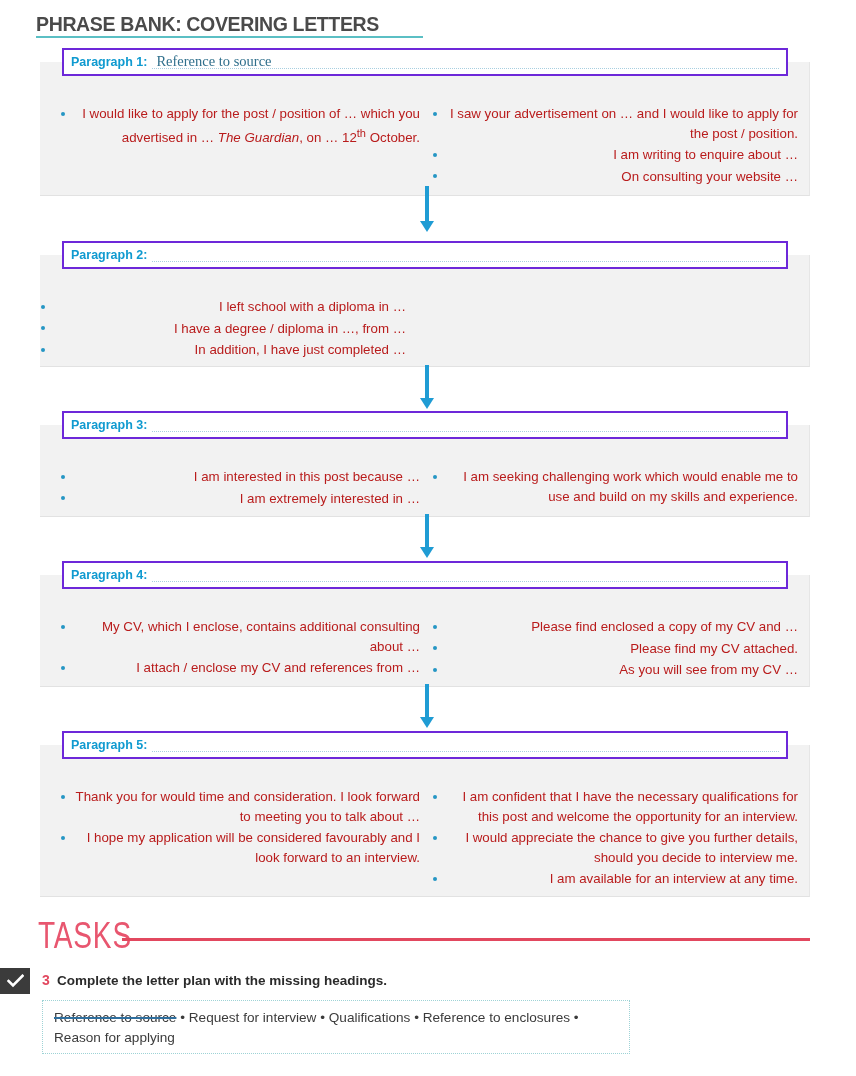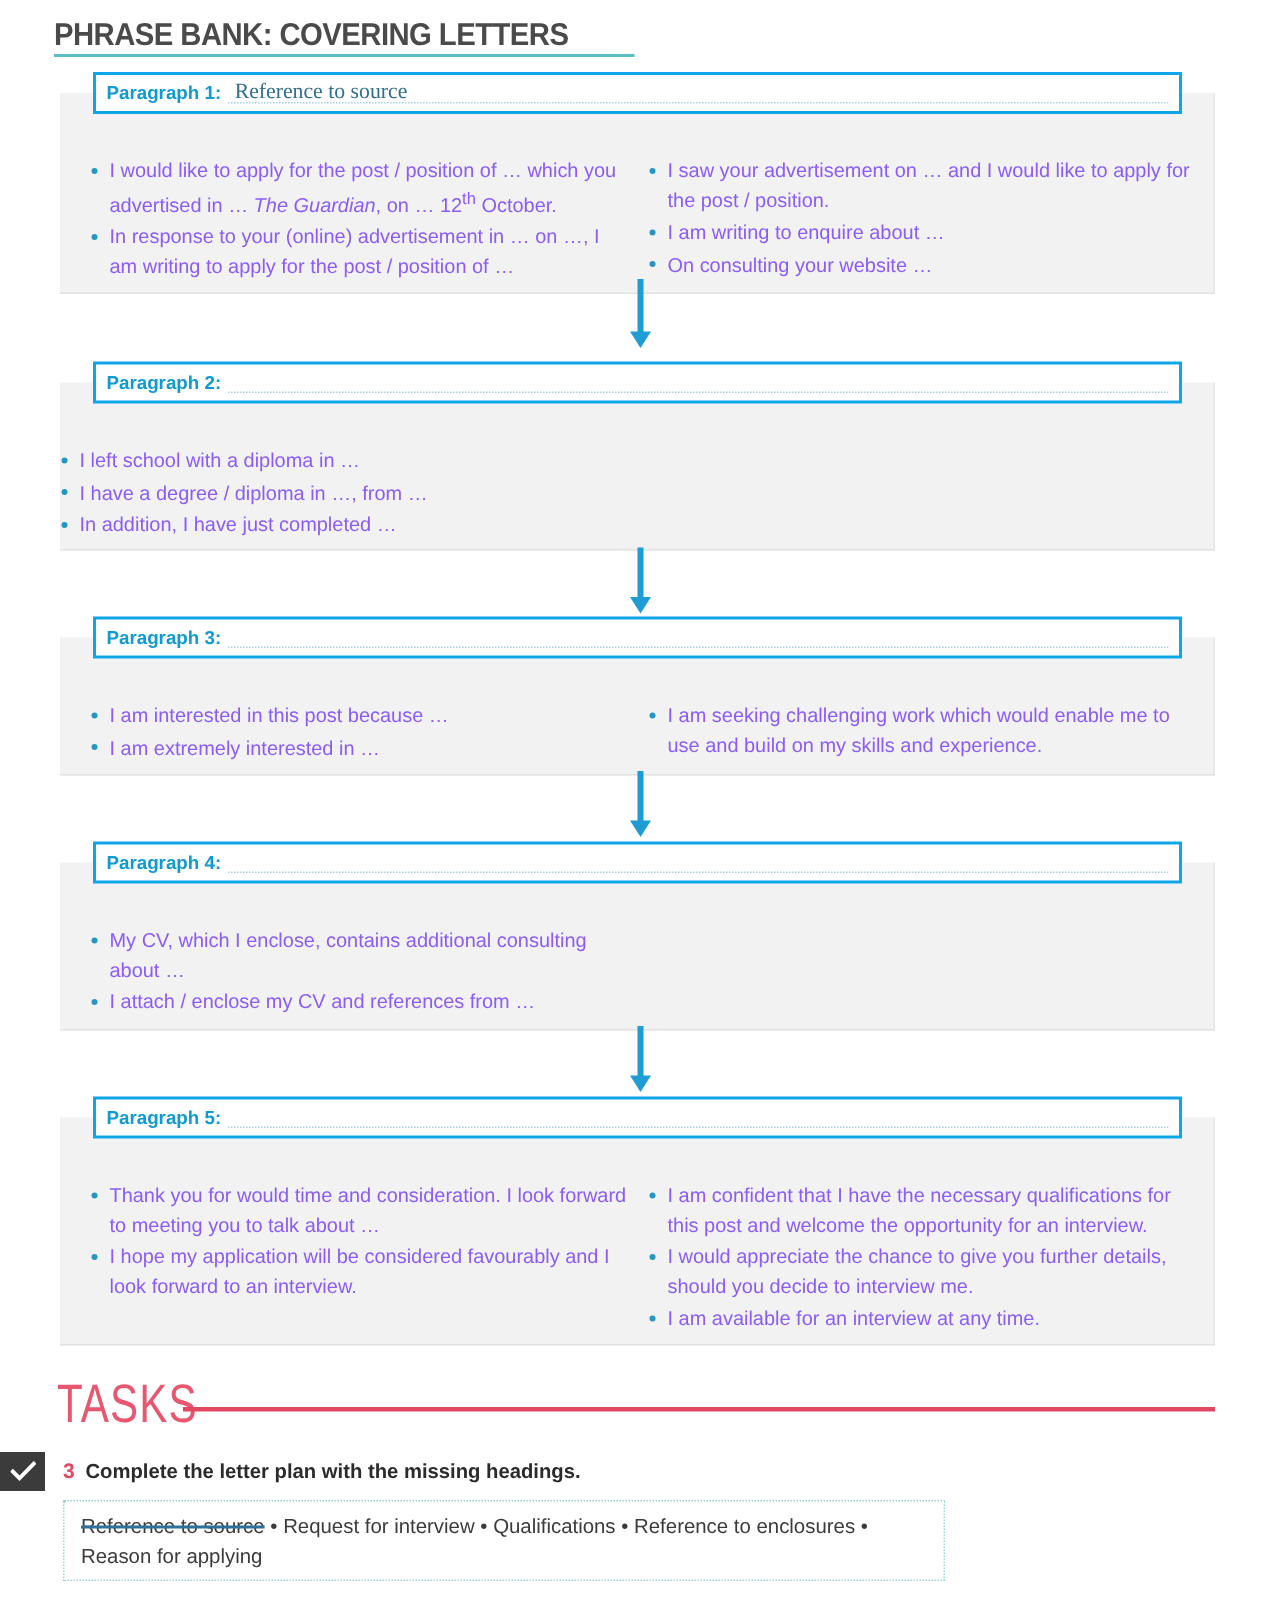--- a/index.html
+++ b/index.html
@@ -39,21 +39,21 @@
     width: 770px;
     background: #f2f2f2;
     border-bottom: 1px solid #e2e2e2;
     border-right: 1px solid #e6e6e6;
   }
   .para-head {
     position: absolute;
     left: 22px; top: 0;
     width: 726px; height: 28px;
     background: #ffffff;
-    border: 2px solid #0ea5e9;
+    border: 2px solid #6d28d9;
     display: flex;
     align-items: center;
     padding: 0 7px;
     z-index: 3;
   }
   .para-label {
     color: #0f9ad0;
     font-weight: bold;
     font-size: 12.5px;
     white-space: nowrap;
@@ -92,21 +92,22 @@
   .col-left  { width: 392px; padding-left: 20px; }
   .col-right { width: 378px; padding-left: 0px; }
 
   ul.blist { list-style: none; margin: 0; padding: 0; }
   ul.blist li {
     position: relative;
     padding-left: 13px;
     margin-bottom: 2px;
     font-size: 13.3px;
     line-height: 19.5px;
-    color: #8b5cf6;
+    color: #b91c1c;
+    text-align: right;
   }
   ul.blist li::before {
     content: "";
     position: absolute;
     left: 1px; top: 7.5px;
     width: 4px; height: 4px;
     border-radius: 50%;
     background: #2596c4;
   }
 
@@ -189,21 +190,20 @@
 <div class="page-title">PHRASE BANK: COVERING LETTERS</div>
 <div class="title-rule"></div>
 
 <div id="blocks">
   <div class="para-block" style="top:48px;height:148px;">
     <div class="para-panel" style="height:134px;">
       <div class="cols">
         <div class="col col-left">
           <ul class="blist">
               <li>I would like to apply for the post / position of … which you advertised in … <i>The Guardian</i>, on … 12<sup>th</sup> October.</li>
-              <li>In response to your (online) advertisement in … on …, I am writing to apply for the post / position of …</li>
             </ul>
         </div>
         <div class="col col-right">
           <ul class="blist">
               <li>I saw your advertisement on … and I would like to apply for the post / position.</li>
               <li>I am writing to enquire about …</li>
               <li>On consulting your website …</li>
             </ul>
         </div>
       </div>
@@ -260,20 +260,27 @@
       </span>
     </div>
   </div>
   <div class="para-block" style="top:561px;height:126px;">
     <div class="para-panel" style="height:112px;">
       <div class="cols">
         <div class="col col-left">
           <ul class="blist">
               <li>My CV, which I enclose, contains additional consulting about …</li>
               <li>I attach / enclose my CV and references from …</li>
+            </ul>
+        </div>
+        <div class="col col-right">
+          <ul class="blist">
+              <li>Please find enclosed a copy of my CV and …</li>
+              <li>Please find my CV attached.</li>
+              <li>As you will see from my CV …</li>
             </ul>
         </div>
       </div>
     </div>
     <div class="para-head">
       <span class="para-label">Paragraph 4:</span>
       <span class="para-answer-wrap">
         <span class="dotline"></span>
         <span class="para-answer"></span>
       </span>

